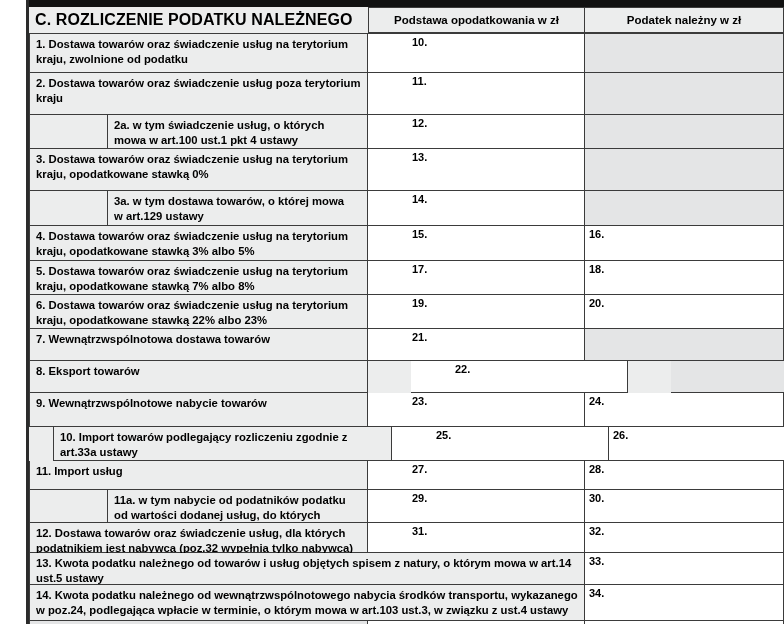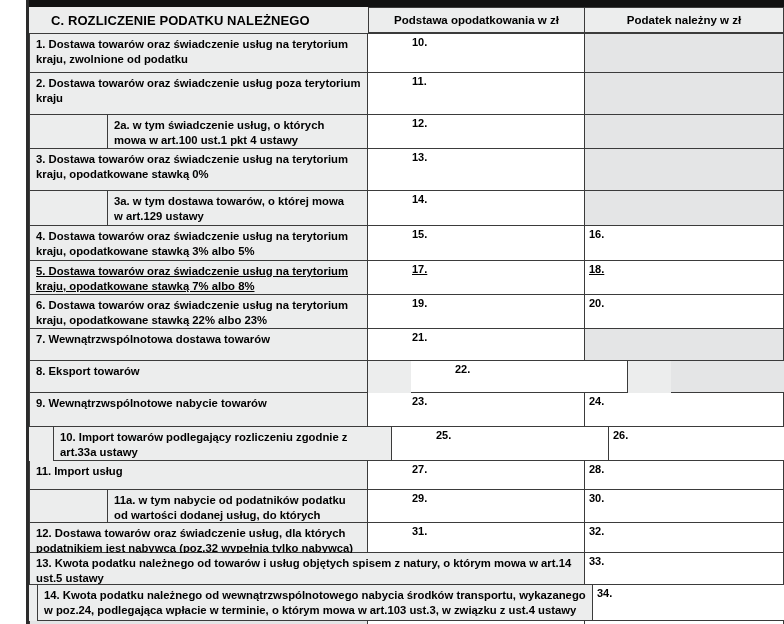--- a/index.html
+++ b/index.html
@@ -57,22 +57,22 @@
   .header-band {
     display: flex;
     align-items: stretch;
     height: 26px;
     box-sizing: border-box;
   }
   .section-title {
     flex: 0 0 339px;
     display: flex;
     align-items: center;
-    padding-left: 22px;
-    font-size: 13px;
+    padding-left: 6px;
+    font-size: 16px;
     font-weight: bold;
     letter-spacing: 0.1px;
     white-space: nowrap;
     background: #eceded;
     box-sizing: border-box;
     text-align: center;
   }
   .head-cell {
     display: flex;
     align-items: center;
@@ -212,21 +212,21 @@
             <div class="sub-text">3a. w tym dostawa towarów, o której mowa w art.129 ustawy</div>
           </div>
           <div class="cell num-cell base">14.</div>
           <div class="cell num-cell tax shaded"></div>
         </div>
         <div class="row" style="height: 35px;">
           <div class="cell label-cell">4. Dostawa towarów oraz świadczenie usług na terytorium kraju, opodatkowane stawką 3% albo 5%</div>
           <div class="cell num-cell base">15.</div>
           <div class="cell num-cell tax">16.</div>
         </div>
-        <div class="row" style="height: 34px; text-decoration: underline;">
+        <div class="row" style="height: 34px;">
           <div class="cell label-cell">5. Dostawa towarów oraz świadczenie usług na terytorium kraju, opodatkowane stawką 7% albo 8%</div>
           <div class="cell num-cell base">17.</div>
           <div class="cell num-cell tax">18.</div>
         </div>
         <div class="row" style="height: 34px;">
           <div class="cell label-cell">6. Dostawa towarów oraz świadczenie usług na terytorium kraju, opodatkowane stawką 22% albo 23%</div>
           <div class="cell num-cell base">19.</div>
           <div class="cell num-cell tax">20.</div>
         </div>
         <div class="row" style="height: 32px;">
@@ -264,21 +264,21 @@
         </div>
         <div class="row" style="height: 30px;">
           <div class="cell label-cell">12. Dostawa towarów oraz świadczenie usług, dla których podatnikiem jest nabywca (poz.32 wypełnia tylko nabywca)</div>
           <div class="cell num-cell base">31.</div>
           <div class="cell num-cell tax">32.</div>
         </div>
         <div class="row" style="height: 32px;">
           <div class="cell label-cell wide">13. Kwota podatku należnego od towarów i usług objętych spisem z natury, o którym mowa w art.14 ust.5 ustawy</div>
           <div class="cell num-cell tax">33.</div>
         </div>
-        <div class="row" style="height: 36px; padding-left: 8px;">
+        <div class="row" style="height: 36px;">
           <div class="cell label-cell wide">14. Kwota podatku należnego od wewnątrzwspólnotowego nabycia środków transportu, wykazanego w poz.24, podlegająca wpłacie w terminie, o którym mowa w art.103 ust.3, w związku z ust.4 ustawy</div>
           <div class="cell num-cell tax">34.</div>
         </div>
         <div class="row totals-row" style="height: 42px;">
           <div class="totals-label">Razem: ( Poz.35 = suma kwot z poz.10, 11, 13, 15, 17, 19, 21, 22, 23, 25, 27 i 31; Poz.36 = suma kwot z poz.16, 18, 20, 24, 26, 28, 32, 33 pomniejszona o kwotę z poz. 34)</div>
           <div class="cell num-cell base">35.</div>
           <div class="cell num-cell tax">36.</div>
         </div>
       </div>
 

